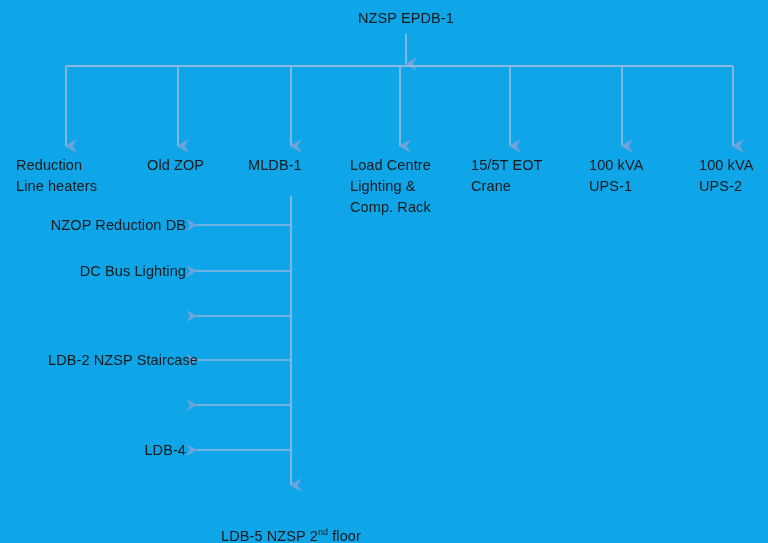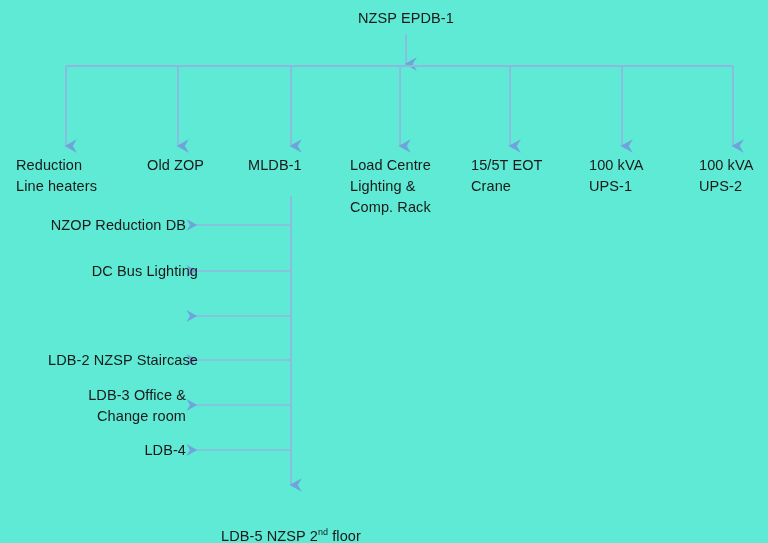--- a/index.html
+++ b/index.html
@@ -5,21 +5,21 @@
 <style>
   html, body {
     margin: 0;
     padding: 0;
     background: #ffffff;
   }
   #canvas {
     position: relative;
     width: 768px;
     height: 543px;
-    background: #5eead4;
+    background: #0ea5e9;
     font-family: "Liberation Sans", sans-serif;
     color: #1a1a1a;
     overflow: hidden;
   }
   #wires {
     position: absolute;
     left: 0;
     top: 0;
     width: 768px;
     height: 543px;
@@ -95,27 +95,25 @@
 Crane</div>
 
   <div class="node-label left-align" style="left:589px; top:155px; width:95px;">100 kVA
 UPS-1</div>
 
   <div class="node-label left-align" style="left:699px; top:155px; width:95px;">100 kVA
 UPS-2</div>
 
   <div class="node-label right-align" style="left:0px; top:215px; width:186px;">NZOP Reduction DB</div>
 
-  <div class="node-label right-align" style="left:12px; top:261px; width:186px;">DC Bus Lighting</div>
+  <div class="node-label right-align" style="left:0px; top:261px; width:186px;">DC Bus Lighting</div>
 
 
   <div class="node-label right-align" style="left:4px; top:350px; width:186px;padding-left:8px;">LDB-2 NZSP Staircase</div>
 
-  <div class="node-label right-align" style="left:0px; top:385px; width:186px;">LDB-3 Office &amp;
-Change room</div>
 
   <div class="node-label right-align" style="left:0px; top:440px; width:186px;">LDB-4</div>
 
   <div class="node-label center-align" style="left:181px; top:505px; width:220px;">
     <span>LDB-5 NZSP 2</span><sup>nd</sup><span> floor</span>
   </div>
 
 </div>
 
 </body></html>

